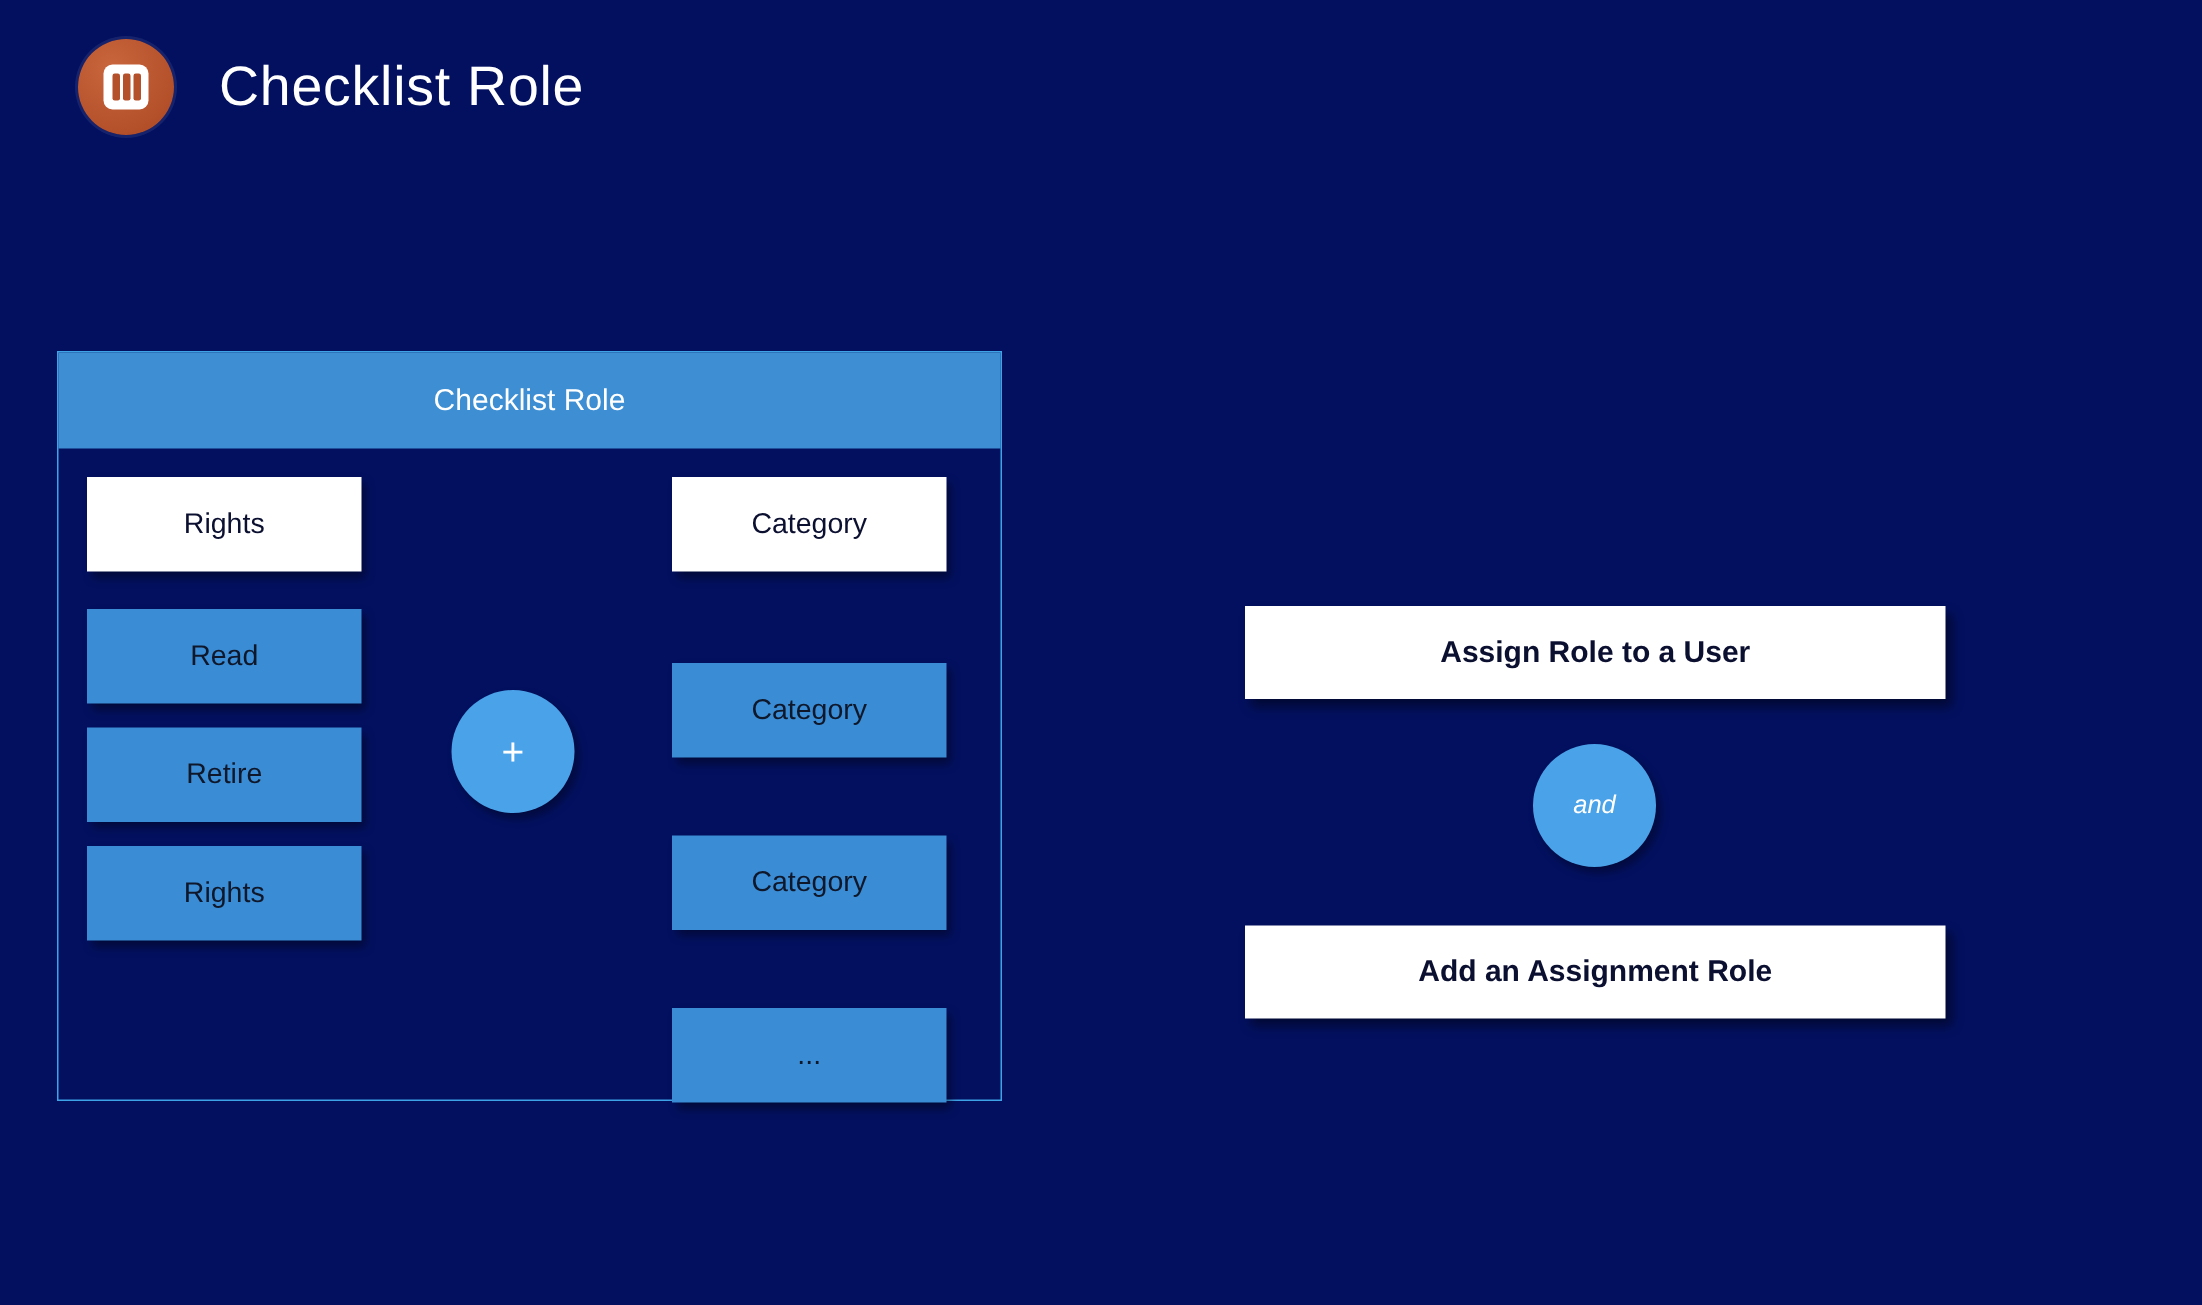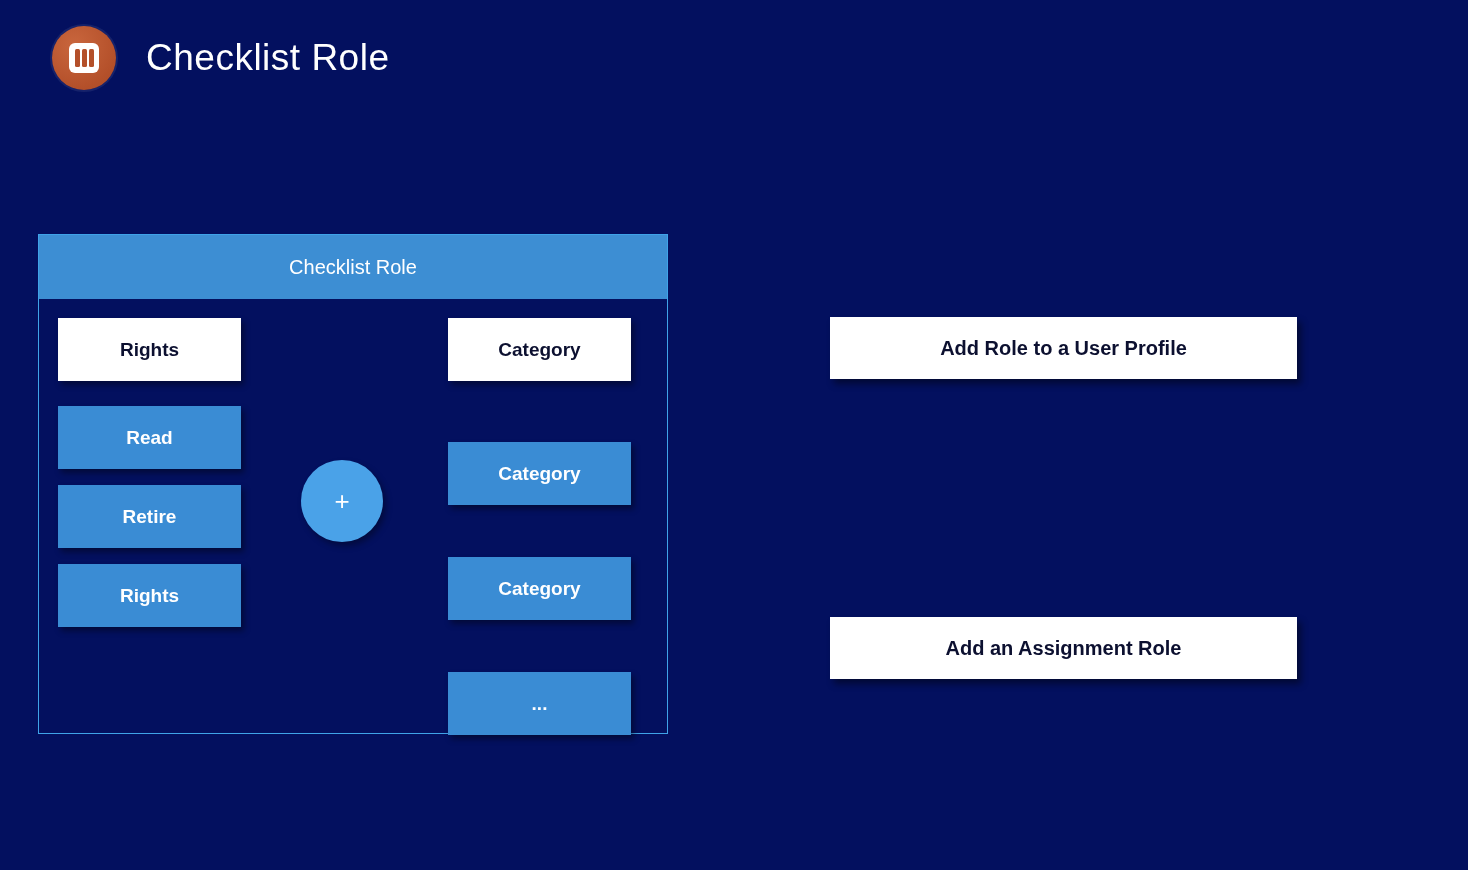--- a/index.html
+++ b/index.html
@@ -64,41 +64,40 @@
     position: relative;
     height: 434px;
   }
 
   .col {
     position: absolute;
     top: 19px;
     width: 183px;
     display: flex;
     flex-direction: column;
-    font-weight: bold;
   }
   .col-left  { left: 19px; }
   .col-right { left: 409px; gap: 36px; }
 
   .box {
     height: 63px;
     display: flex;
     align-items: center;
     justify-content: center;
     font-size: 19px;
     box-shadow: 3px 4px 6px rgba(0,0,0,0.40);
   }
   .box.white {
     background: #ffffff;
     color: #0c1030;
     margin-bottom: 25px;
   }
   .box.blue {
     background: #3a8cd4;
-    color: #ffffff;
+    color: #0f172a;
     margin-bottom: 16px;
   }
 
   .plus-circle {
     position: absolute;
     left: 262px;
     top: 161px;
     width: 82px;
     height: 82px;
     border-radius: 50%;
@@ -188,17 +187,18 @@
         <div class="box white">Category</div>
         <div class="box blue">Category</div>
         <div class="box blue">Category</div>
         <div class="box blue">...</div>
       </div>
 
     </div>
   </section>
 
   <section class="actions">
-    <div class="action-box row1">Add Role to a User Profile</div>
+    <div class="action-box row2">Assign Role to a User</div>
+    <div class="and-circle">and</div>
     <div class="action-box row3">Add an Assignment Role</div>
   </section>
 
 </div>
 
 </body></html>

